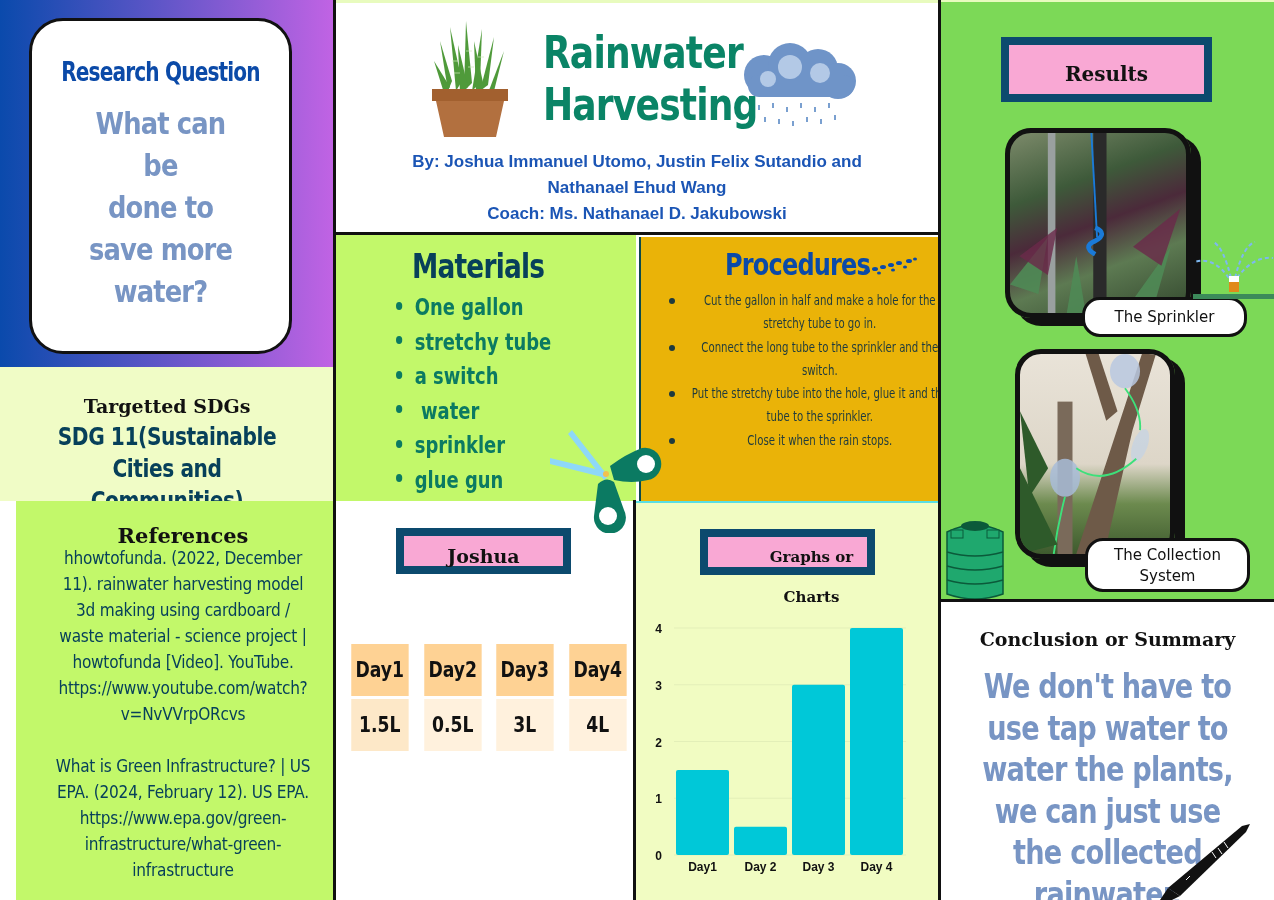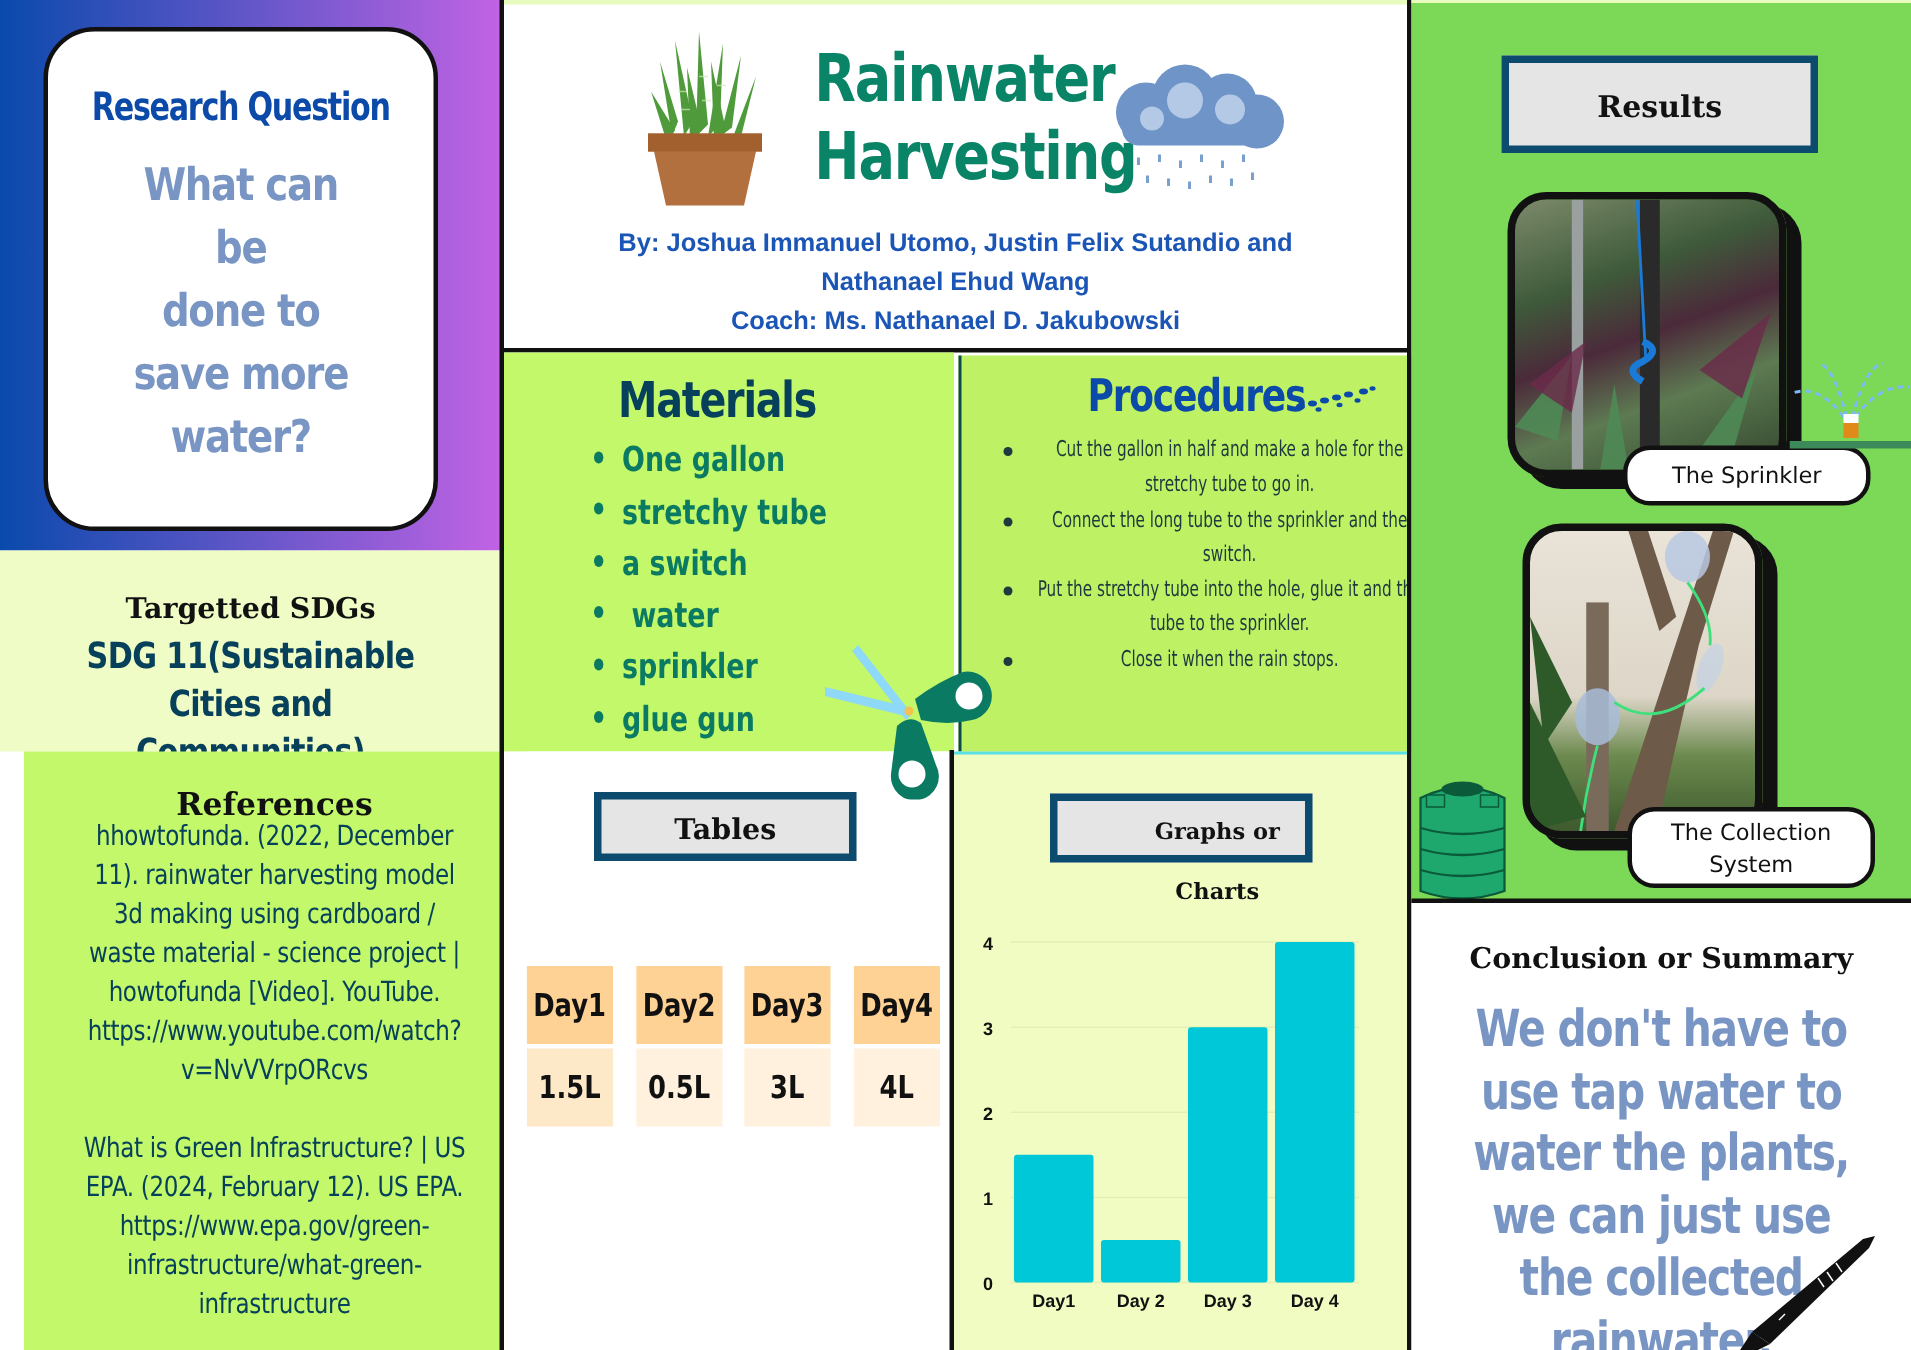--- a/index.html
+++ b/index.html
@@ -33,32 +33,32 @@
   .hline1 { left: 336px; top: 232px; width: 604px; height: 3px; background: #111; }
 
   
   .materials { left: 336px; top: 235px; width: 300px; height: 266px; background: #c2f86a; }
   .mat-title { position: absolute; left: 76px; top: 12px; font: bold 33px "DejaVu Sans", sans-serif; color: #07405a; transform: scaleX(0.8); transform-origin: left; letter-spacing: -1px; }
   .mat-list { position: absolute; left: 60px; top: 55px; list-style: none; }
   .mat-list li { font: bold 23px "DejaVu Sans", sans-serif; color: #0b7a62; height: 34.6px; line-height: 34.6px; transform: scaleX(0.78); transform-origin: left; white-space: nowrap; }
   .mat-list li .dot { display: inline-block; width: 8px; height: 8px; border-radius: 50%; background: #0b7a62; margin-right: 16px; vertical-align: middle; position: relative; top: -3px; }
 
   
-  .procedures { left: 639px; top: 237px; width: 326px; height: 265px; background: #bef264; border-left: 2px solid #0d4a4a; }
+  .procedures { left: 639px; top: 237px; width: 326px; height: 265px; background: #eab308; border-left: 2px solid #0d4a4a; }
   .proc-title { position: absolute; left: 84px; top: 10px; font: bold 30px "DejaVu Sans", sans-serif; color: #0b4aa8; transform: scaleX(0.8); transform-origin: left; letter-spacing: -1px; }
   .proc-dots { position: absolute; left: 222px; top: 18px; width: 56px; height: 22px; }
   .proc-list { position: absolute; left: 26px; top: 52px; right: 8px; list-style: none; text-align: center; }
   .proc-list li { position: relative; padding-left: 16px; font: 14.5px "DejaVu Sans Condensed", "DejaVu Sans", sans-serif; color: #1e3a3e; line-height: 23.3px; }
   .proc-list li .pt { display: block; transform: scaleX(0.78); transform-origin: left; width: 128%; }
   .proc-list li::before { content: ""; position: absolute; left: 2px; top: 9px; width: 6px; height: 6px; border-radius: 50%; background: #1e3a3e; }
 
   
   .tables { left: 336px; top: 501px; width: 299px; height: 399px; background: #fff; }
   .tables-frame { left: 633px; top: 500px; width: 3px; height: 400px; background: #111; }
-  .section-box { position: absolute; background: #e5e5e5; border: 5px solid #0c4a6e; text-align: center; font: bold 19px "DejaVu Serif", serif; color: #111; }
+  .section-box { position: absolute; background: #f9a8d4; border: 8px solid #0c4a6e; text-align: center; font: bold 19px "DejaVu Serif", serif; color: #111; }
   .tbl-box { left: 60px; top: 27px; width: 175px; height: 46px; line-height: 40px; }
   .data-table { position: absolute; left: 6px; top: 140px; border-collapse: separate; border-spacing: 3px; }
   .data-table td { width: 75px; height: 52px; text-align: center; font: bold 21px "DejaVu Sans", sans-serif; color: #111; transform: scaleX(0.82); }
   .data-table tr.h td { background: #fed294; }
   .data-table tr.v td { background: #fff1dd; }
   .data-table tr.v td:first-child { background: #fde8c8; }
 
   
   .chart-panel { left: 636px; top: 501px; width: 303px; height: 399px; background: #f1fcc2; border-top: 2px solid #59dfe4; }
   .chart-box { left: 64px; top: 26px; width: 175px; height: 46px; line-height: 40px; font-size: 15px; padding-left: 48px; }
@@ -212,21 +212,21 @@
     <li>
         <span class="pt">Put the stretchy tube into the hole, glue it and the tube to the sprinkler.</span>
       </li>
     <li>
         <span class="pt">Close it when the rain stops.</span>
       </li>
   </ul>
 </div>
 
 <div class="abs tables">
-  <div class="section-box tbl-box">Tables</div>
+  <div class="section-box tbl-box">Joshua</div>
   <table class="data-table">
     <tbody>
         <tr class="h">
       <td>Day1</td>
       <td>Day2</td>
       <td>Day3</td>
       <td>Day4</td>
     </tr>
     <tr class="v">
       <td>1.5L</td>

